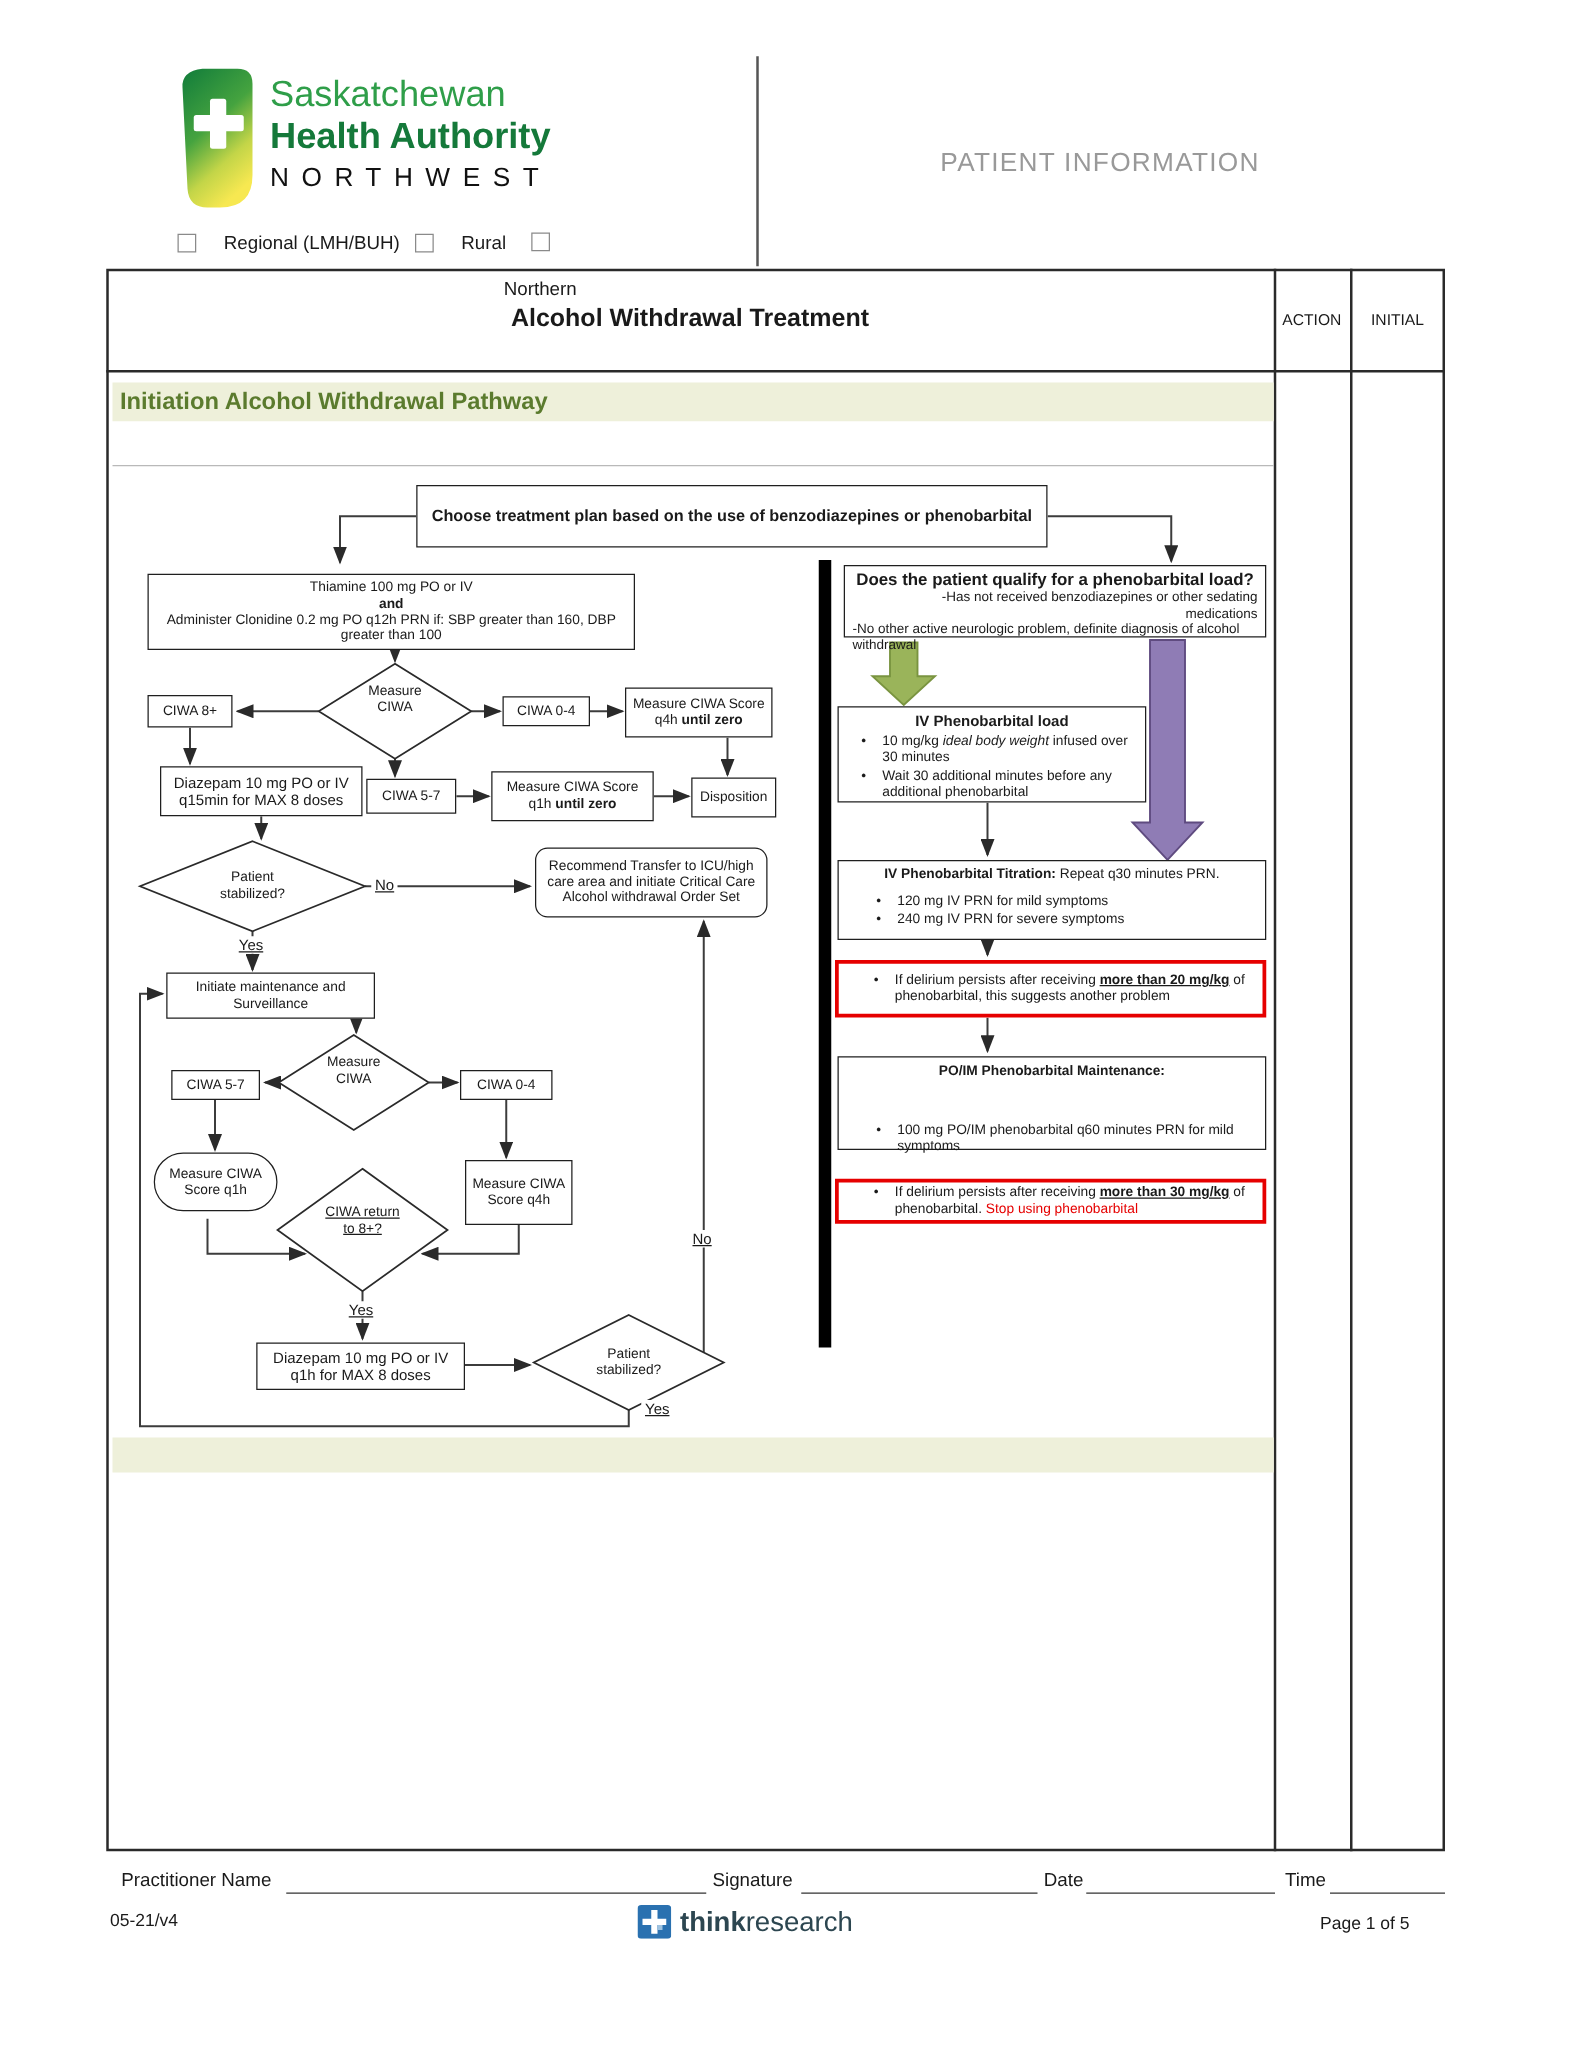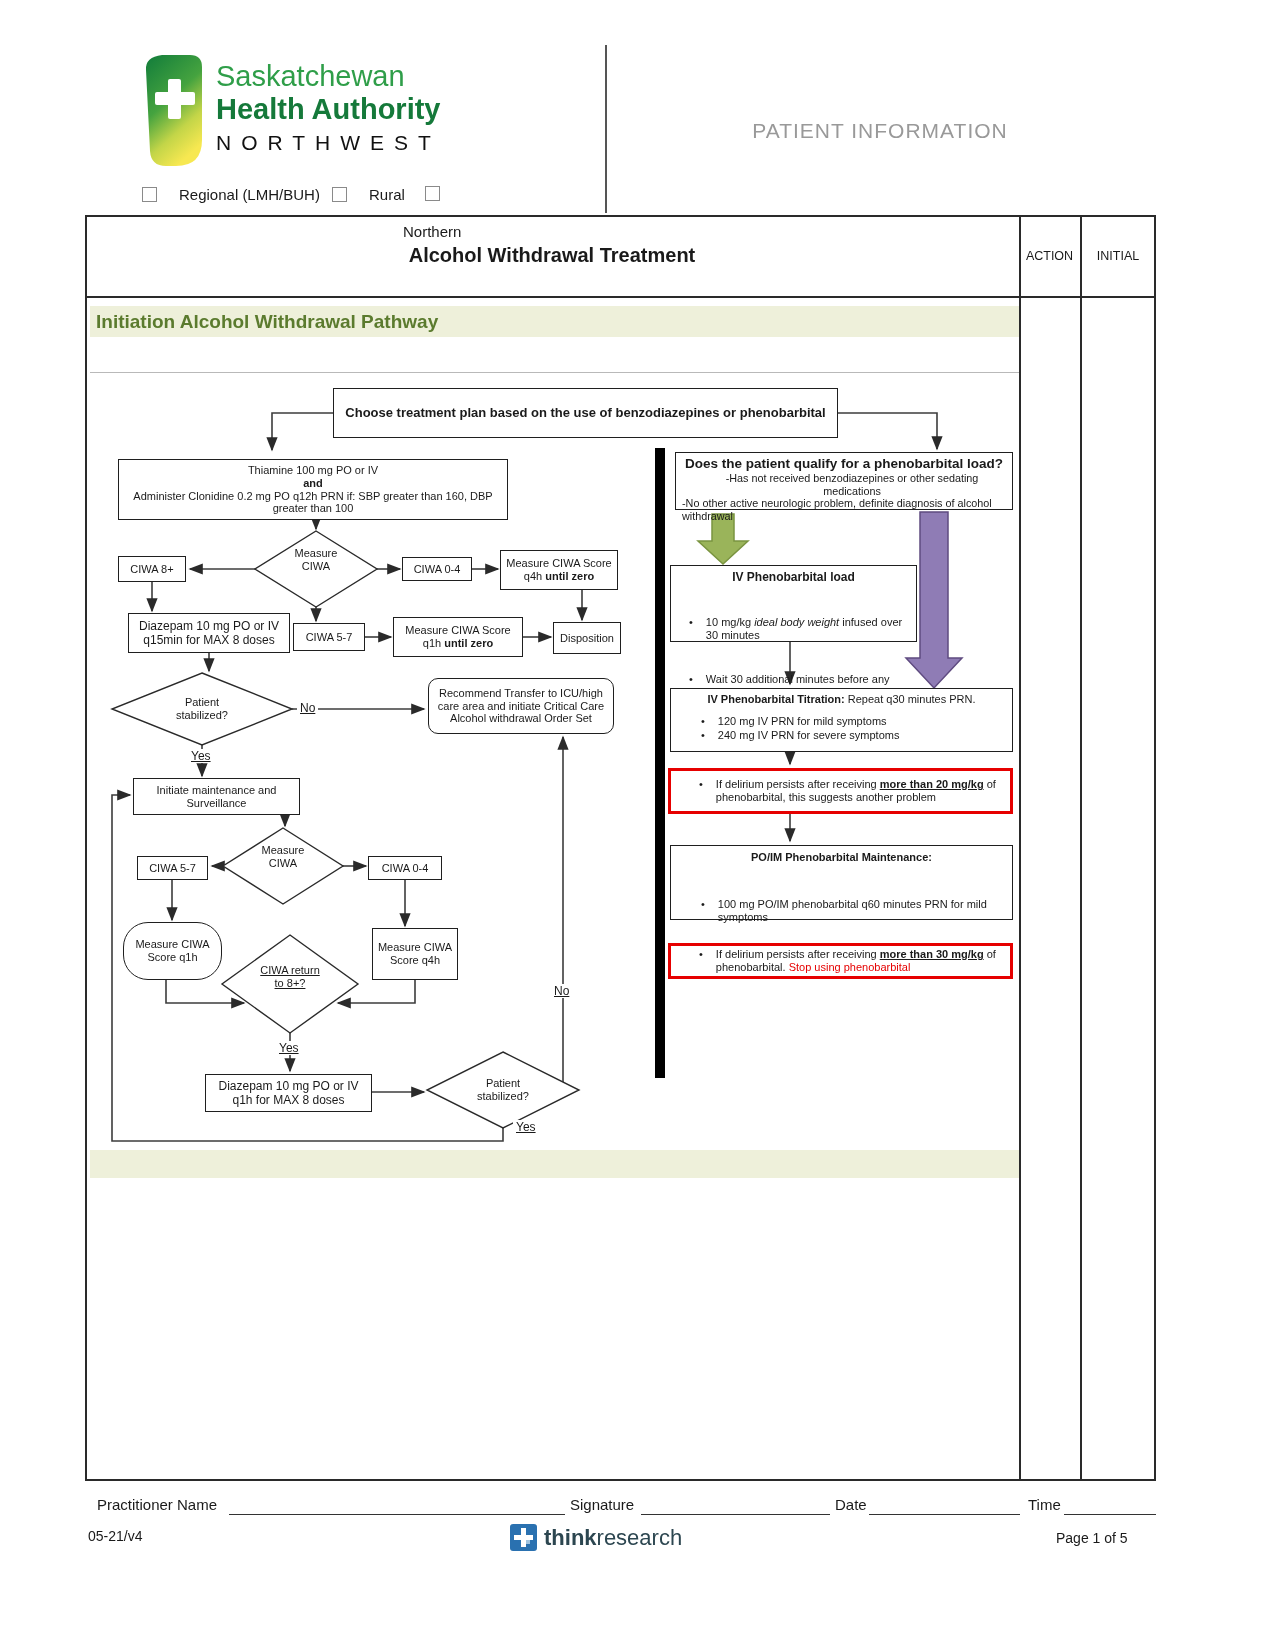--- a/index.html
+++ b/index.html
@@ -177,46 +177,46 @@
   </div>
 
   <div class="dlabel" style="left:248px;top:844px;width:70px;">Measure CIWA</div>
 
   <div class="node" style="left:137px;top:856px;width:71px;height:24px;">
     <span>CIWA 5-7</span>
   </div>
   <div class="node" style="left:368px;top:856px;width:74px;height:24px;">
     <span>CIWA 0-4</span>
   </div>
-  <div class="node" style="left:123px;top:922px;width:99px;height:58px;border-radius:25px;">
+  <div class="node" style="left:123px;top:922px;width:99px;height:47px;border-radius:25px;">
     <span>Measure CIWA Score q1h</span>
   </div>
   <div class="node" style="left:372px;top:928px;width:86px;height:52px;">
     <span>Measure CIWA Score q4h</span>
   </div>
 
   <div class="dlabel" style="left:258px;top:964px;width:64px;text-decoration:underline;">CIWA return to 8+?</div>
   <div class="nolabel" style="left:276px;top:1041px;">Yes</div>
 
   <div class="node" style="left:205px;top:1074px;width:167px;height:38px;font-size:12px;">
     <span>Diazepam 10 mg PO or IV</span>
     <span>q1h for MAX 8 doses</span>
   </div>
 
   <div class="dlabel" style="left:463px;top:1077px;width:80px;">Patient stabilized?</div>
   <div class="nolabel" style="left:551px;top:984px;">No</div>
   <div class="nolabel" style="left:513px;top:1120px;">Yes</div>
 
   <div class="node" style="left:675px;top:452px;width:338px;height:58px;justify-content:flex-start;padding:3px 6px;">
     <b style="font-size:13.5px;">Does the patient qualify for a phenobarbital load?</b>
-    <span style="align-self:flex-start;text-align:center;font-size:10.8px;margin-left:16px;">-Has not received benzodiazepines or other sedating medications</span>
+    <span style="align-self:flex-start;text-align:right;font-size:10.8px;margin-left:16px;">-Has not received benzodiazepines or other sedating medications</span>
     <span style="align-self:flex-start;text-align:left;font-size:10.8px;">-No other active neurologic problem, definite diagnosis of alcohol withdrawal</span>
   </div>
 
-  <div class="node" style="left:670px;top:565px;width:247px;height:77px;justify-content:flex-start;padding:4px 4px;gap:29px;">
+  <div class="node" style="left:670px;top:565px;width:247px;height:77px;justify-content:flex-start;padding:4px 4px;">
     <b style="font-size:12px;">IV Phenobarbital load</b>
     <div class="brow" style="padding-left:14px;margin-top:3px;">
       <span class="dot">•</span>
       <span><span>10 mg/kg </span><i>ideal body weight</i><span> infused over 30 minutes</span></span>
     </div>
     <div class="brow" style="padding-left:14px;margin-top:2px;">
       <span class="dot">•</span>
         <span>Wait 30 additional minutes before any additional phenobarbital</span>
     </div>
   </div>

